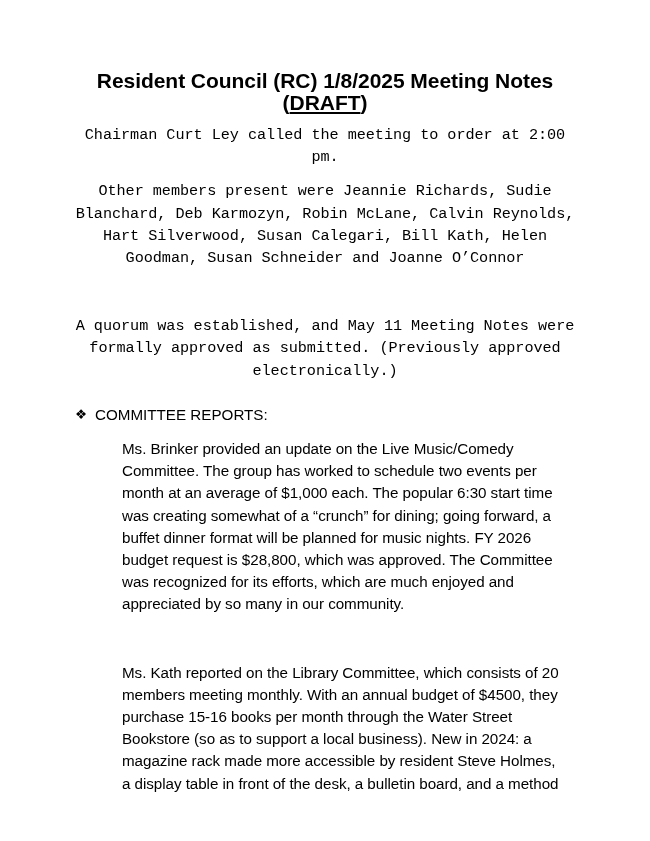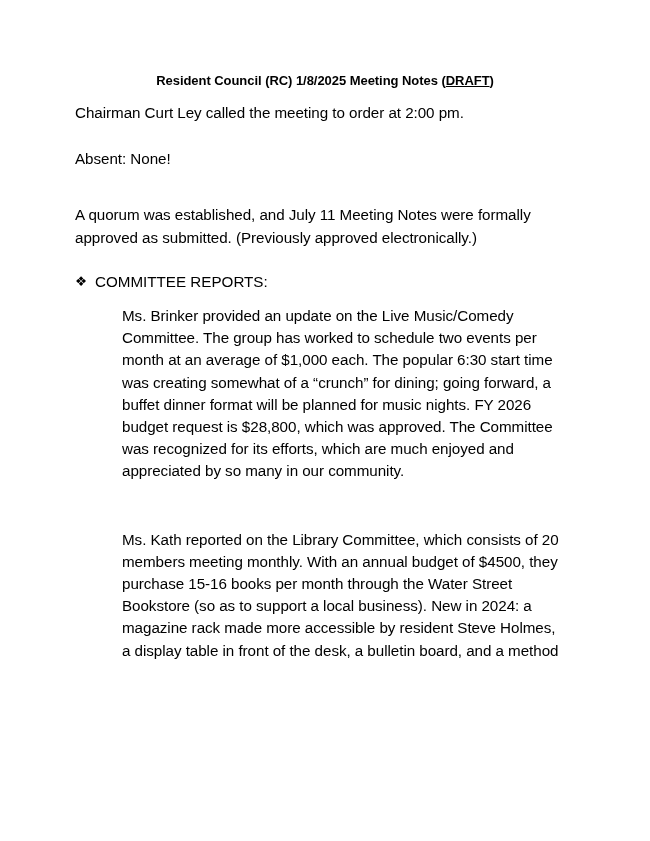--- a/index.html
+++ b/index.html
@@ -27,34 +27,35 @@
   }
   .doc-body {
     position: absolute;
     left: 75px;
     top: 70px;
     width: 500px;
   }
   .doc-title {
     text-align: center;
     font-weight: bold;
-    font-size: 13px;
+    font-size: 21px;
     line-height: 22px;
     margin: 0 0 10px 0;
     letter-spacing: -0.05px;
   }
   .doc-title .underline {
     text-decoration: underline;
   }
   p.para {
     margin: 0;
     font-size: 15.2px;
     line-height: 22.2px;
-    text-align: left;
+    text-align: center;
     letter-spacing: -0.05px;
+    font-family: Liberation Mono, monospace;
   }
   .gap-md { height: 12px; }
   .gap-lg { height: 22px; }
 
   .bullet-item {
     display: flex;
     align-items: flex-start;
     font-size: 15.2px;
     line-height: 22.2px;
   }
@@ -80,31 +81,31 @@
 
 <div class="page">
   <div class="doc-body">
 
     <h1 class="doc-title"><span>Resident Council (RC) 1/8/2025 Meeting Notes (</span><span class="underline">DRAFT</span><span>)</span></h1>
 
     <p class="para">Chairman Curt Ley called the meeting to order at 2:00 pm.</p>
 
     <div class="gap-md"></div>
 
+    <p class="para">Other members present were Jeannie Richards, Sudie Blanchard, Deb Karmozyn, Robin McLane, Calvin Reynolds, Hart Silverwood, Susan Calegari, Bill Kath, Helen Goodman, Susan Schneider and Joanne O’Connor</p>
 
     <div class="gap-md"></div>
 
-    <p class="para">Absent:  None!</p>
 
     <div class="gap-md"></div>
 
 
     <div class="gap-lg"></div>
 
-    <p class="para">A quorum was established, and July 11 Meeting Notes were formally approved as submitted. (Previously approved electronically.)</p>
+    <p class="para">A quorum was established, and May 11 Meeting Notes were formally approved as submitted. (Previously approved electronically.)</p>
 
     <div class="gap-lg"></div>
 
     <div class="bullet-item">
       <span class="bullet-glyph">❖</span>
       <span class="bullet-text">COMMITTEE REPORTS:</span>
     </div>
 
     <p class="indent-para">Ms. Brinker provided an update on the Live Music/Comedy Committee. The group has worked to schedule two events per month at an average of $1,000 each. The popular 6:30 start time was creating somewhat of a “crunch” for dining; going forward, a buffet dinner format will be planned for music nights. FY 2026 budget request is $28,800, which was approved. The Committee was recognized for its efforts, which are much enjoyed and appreciated by so many in our community.</p>
 

